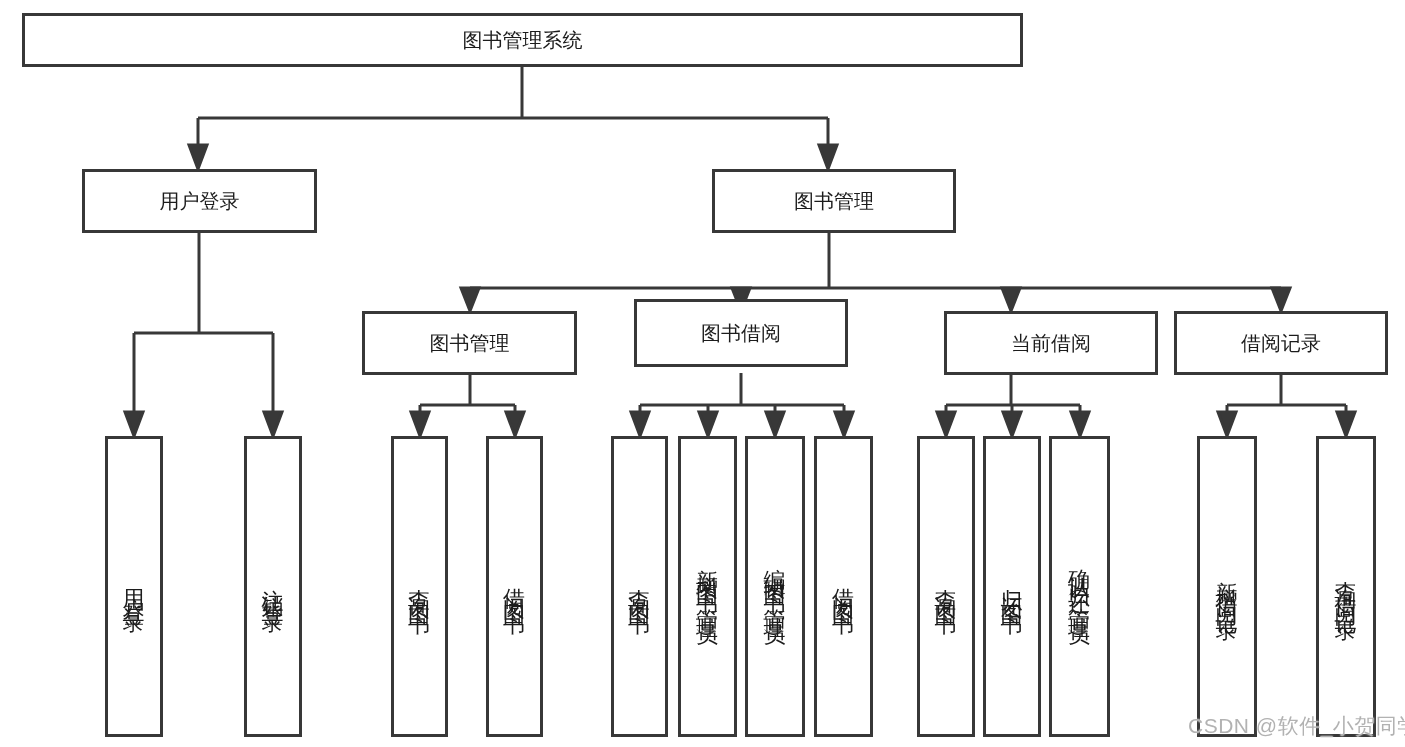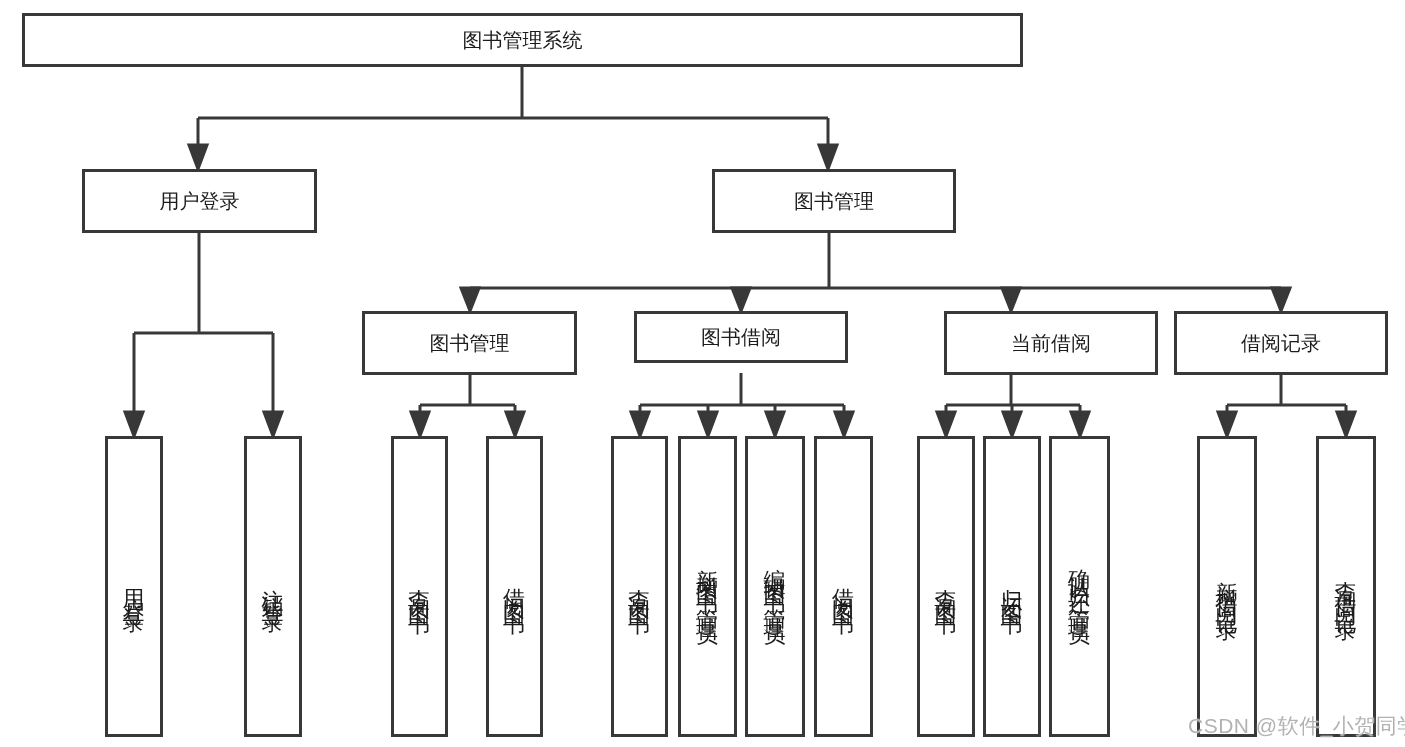--- a/index.html
+++ b/index.html
@@ -16,21 +16,21 @@
   .leaf{
     top:436px;height:301px;
     writing-mode:vertical-rl;text-orientation:mixed;
     font-size:22px;letter-spacing:8px;line-height:1.05;white-space:normal;
   }
   
   #n-root {left:22px; top:13px; width:1001px;height:54px;}
   #n-l2-0 {left:82px; top:169px;width:235px; height:64px;}
   #n-l2-1 {left:712px;top:169px;width:244px; height:64px;}
   #n-l3-0 {left:362px;top:311px;width:215px; height:64px;}
-  #n-l3-1 {left:634px;top:311px;width:214px; height:52px;text-align:right;}
+  #n-l3-1 {left:634px;top:299px;width:214px; height:68px;text-align:right;}
   #n-l3-2 {left:904px;top:311px;width:214px; height:64px;margin-left:40px;}
   #n-l3-3 {left:1174px;top:311px;width:214px;height:64px;}
   
   #lf-ul-0{left:105px; width:58px;}
   #lf-ul-1{left:244px; width:58px;}
   #lf-nb-0{left:391px; width:57px;}
   #lf-nb-1{left:486px; width:57px;}
   #lf-bb-0{left:611px; width:57px;}
   #lf-bb-1{left:678px; width:59px;}
   #lf-bb-2{left:745px; width:60px;}

